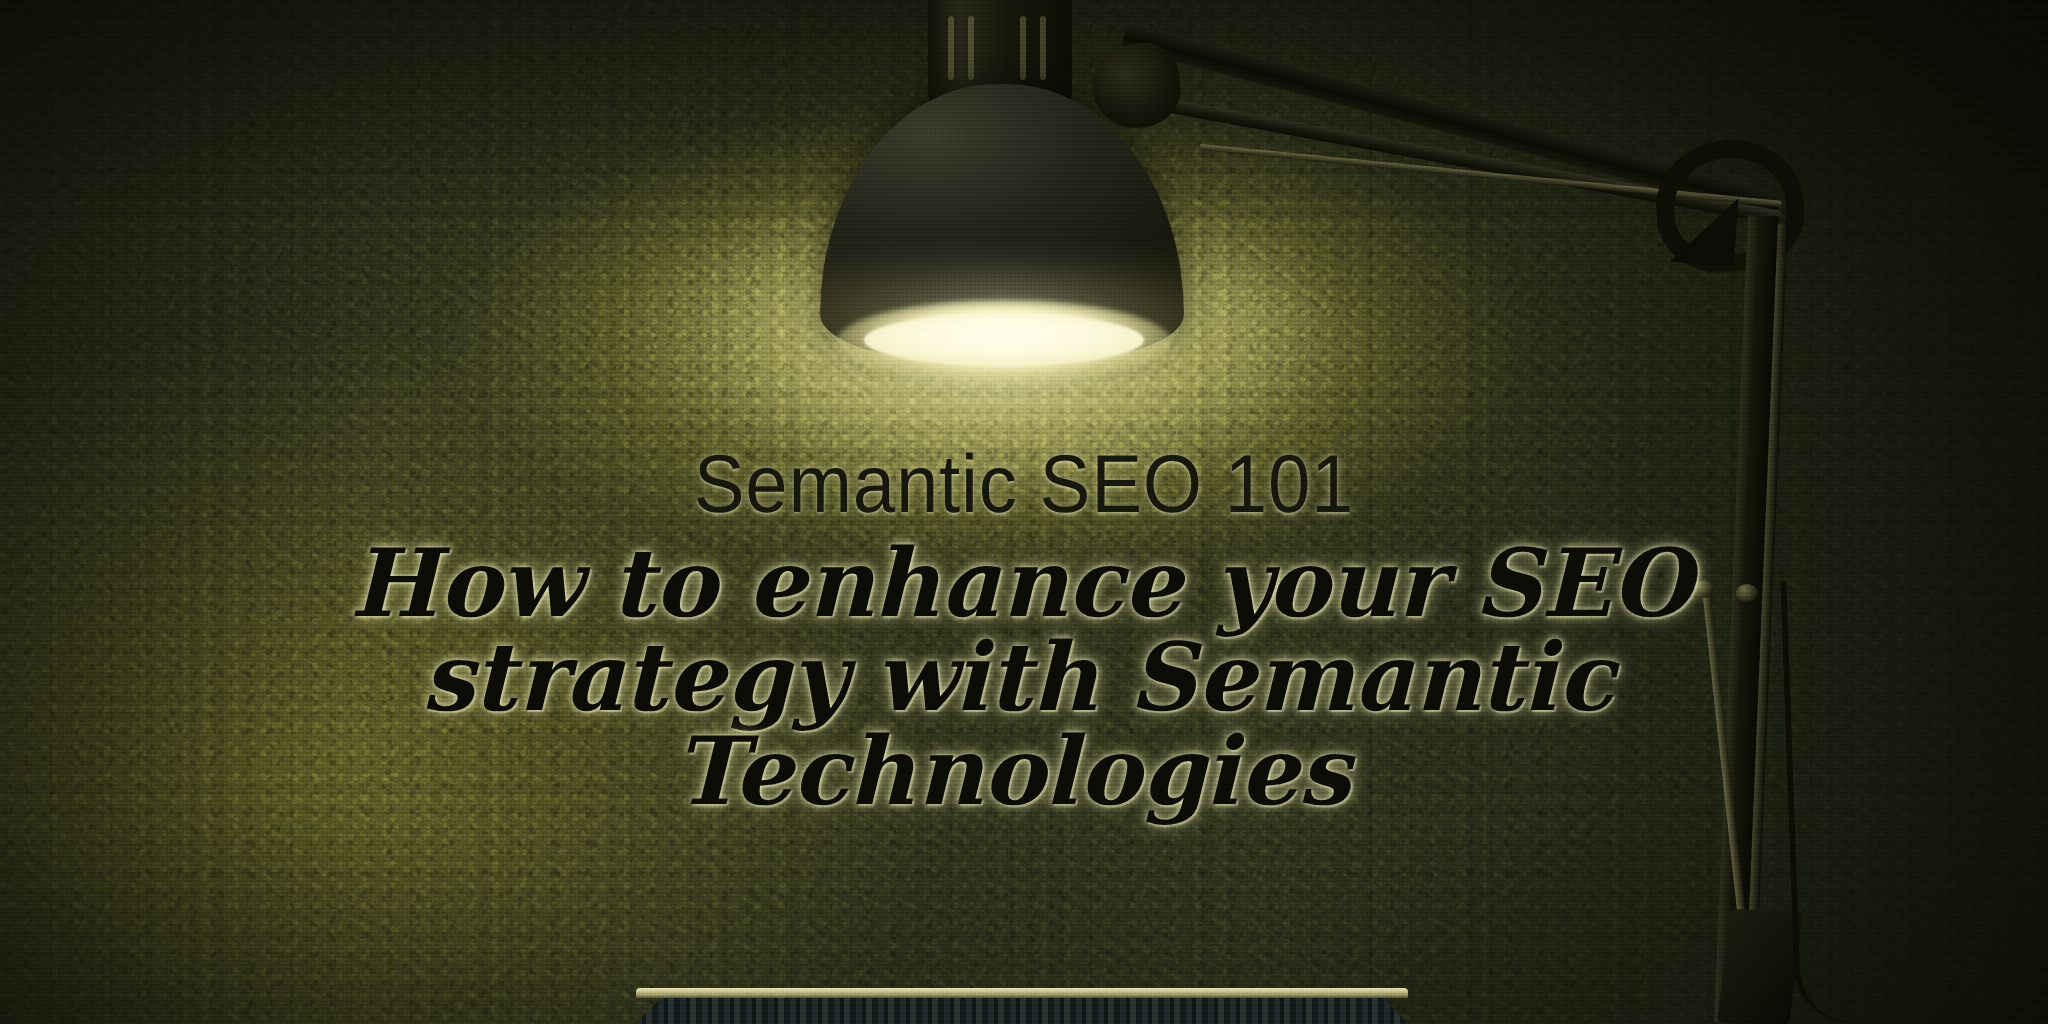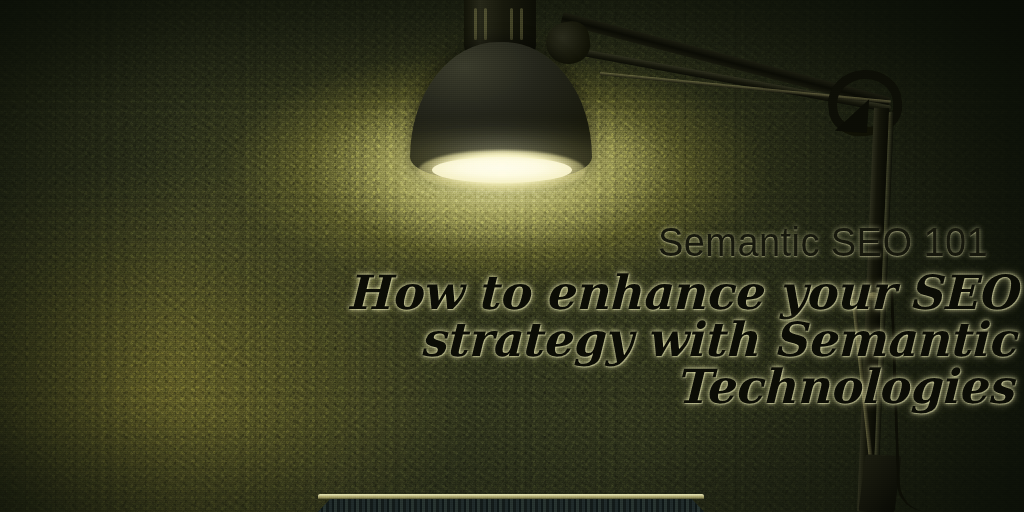--- a/index.html
+++ b/index.html
@@ -356,21 +356,21 @@
       linear-gradient(to bottom, #2a3432 0%, #141d1c 60%, #0a1110 100%);
     clip-path: polygon(3.2% 0%, 96.8% 0%, 100% 100%, 0% 100%);
   }
 
   
   .text-block {
     position: absolute;
     left: 0;
     top: 218px;
     width: 1024px;
-    text-align: right;
+    text-align: center;
   }
   .kicker {
     margin: 0;
     font-family: "Liberation Sans", sans-serif;
     font-weight: 300;
     font-size: 41px;
     line-height: 48px;
     letter-spacing: 0.4px;
     color: #16170d;
     transform: scaleX(0.93);

